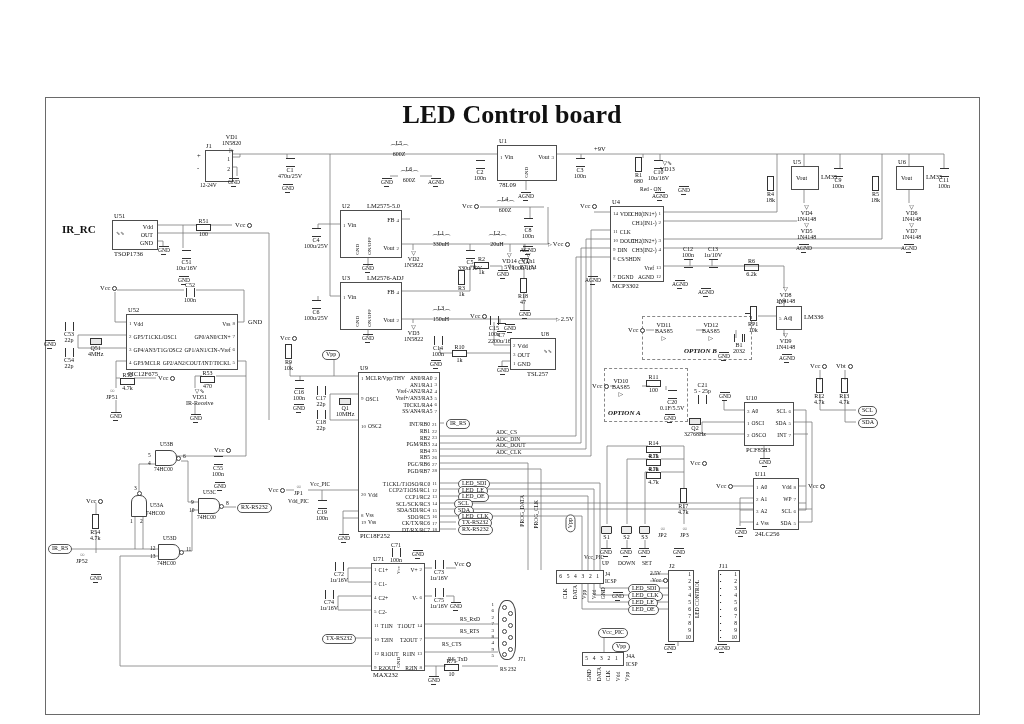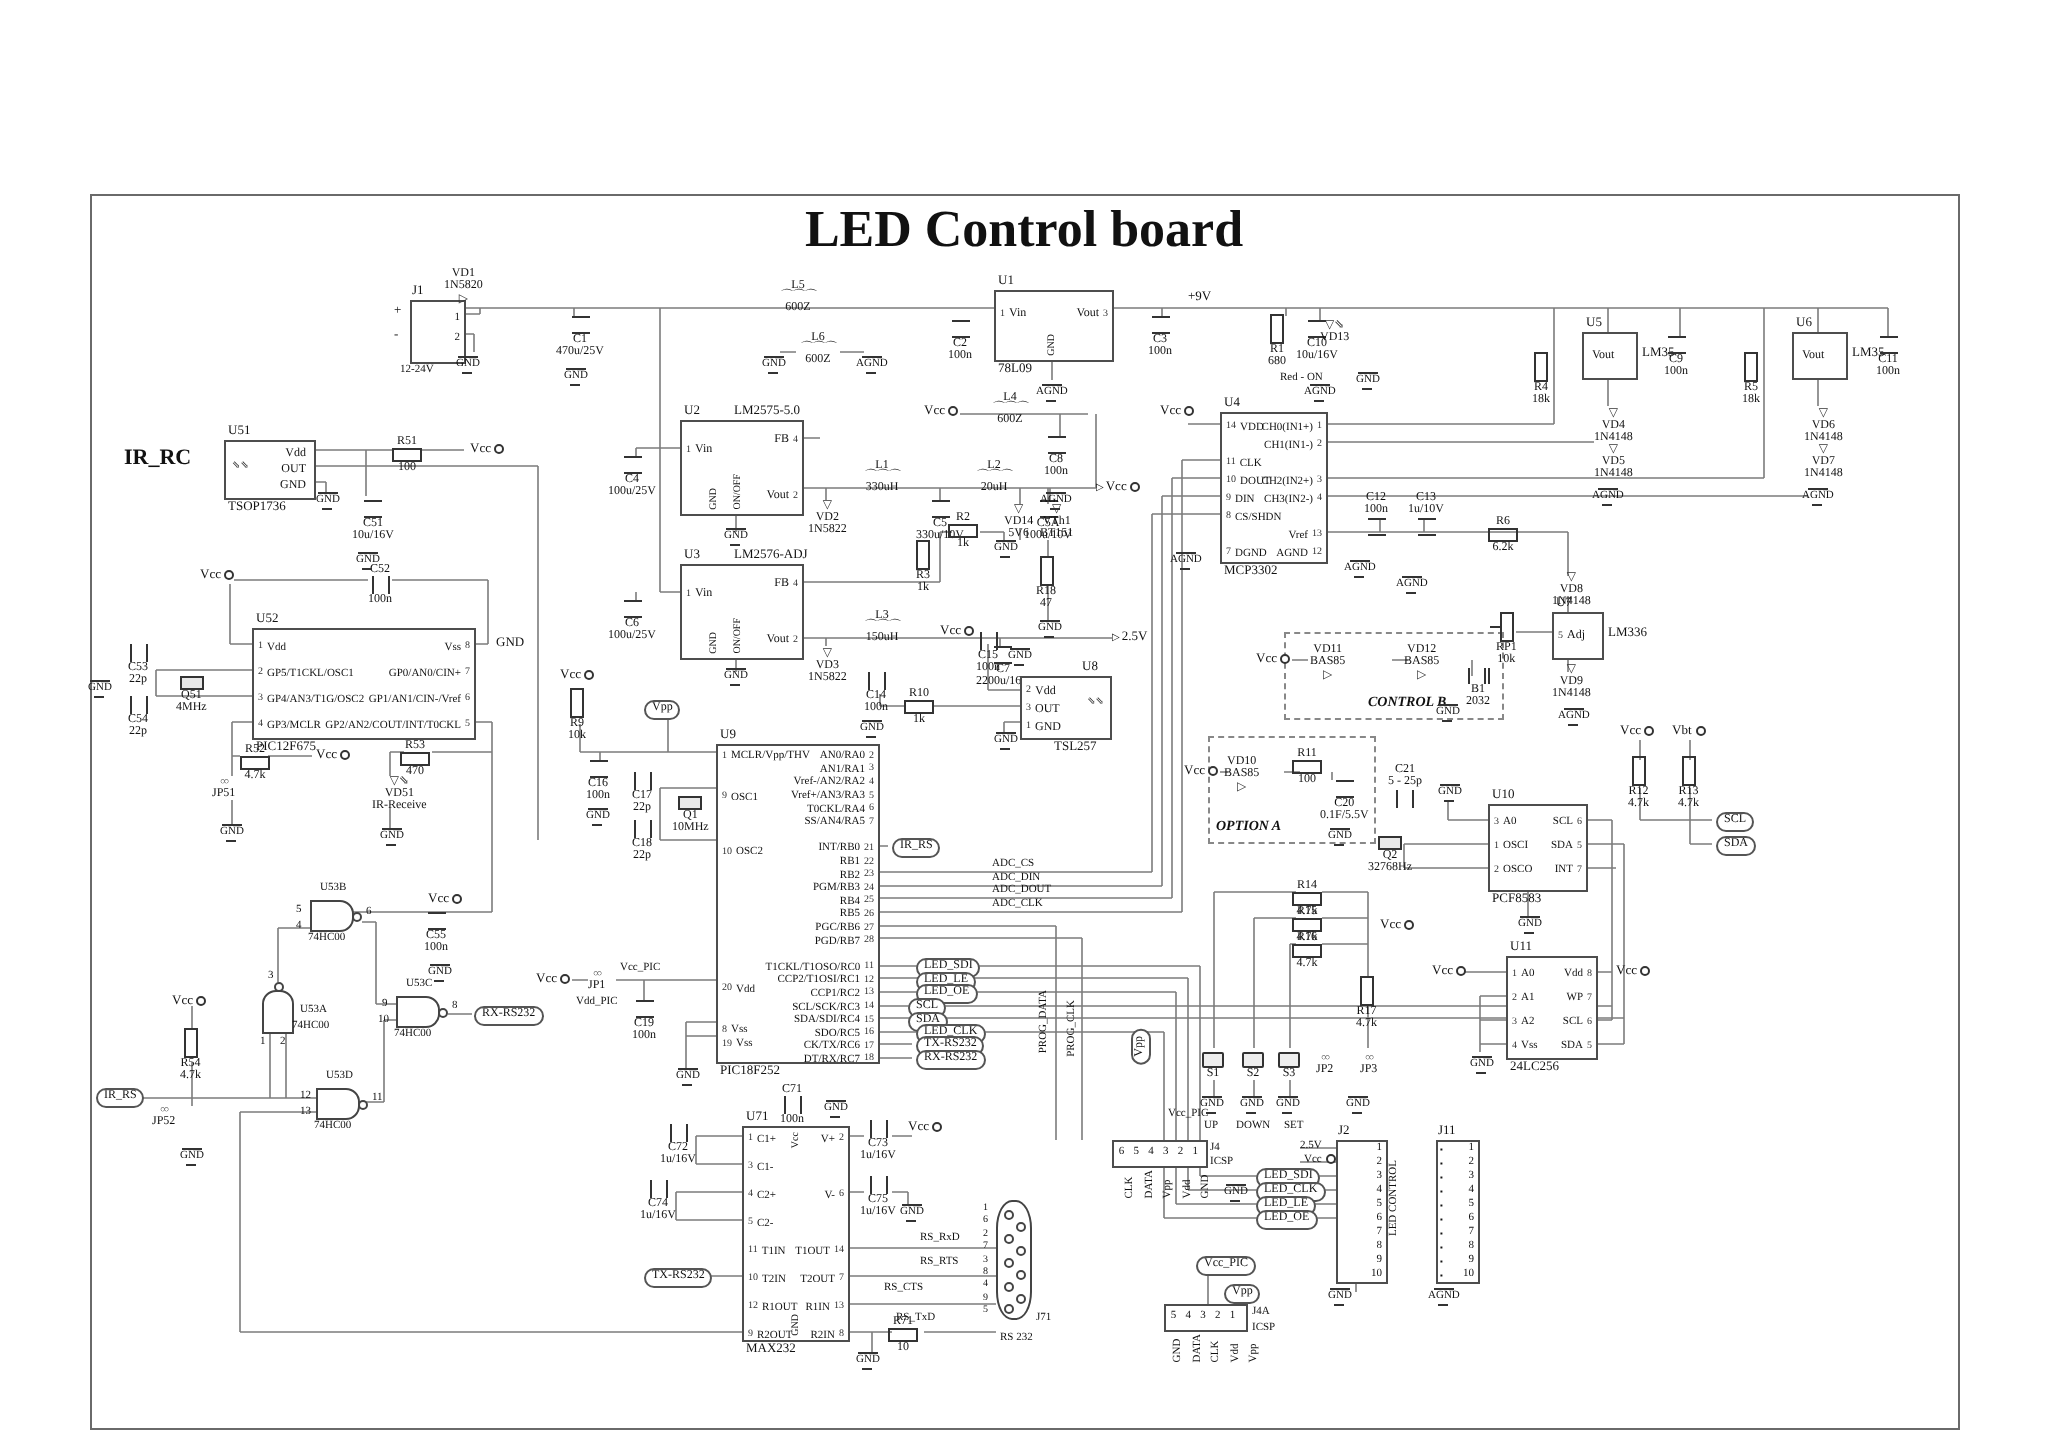--- a/index.html
+++ b/index.html
@@ -498,21 +498,21 @@
     <i>1N4148</i>
   </b>
 <b class="p" style="left:748px;top:306px">
     <u class="gpt"></u>
     <i>RP1</i>
     <i>10k</i>
   </b>
 <s class="gl" style="left:779px;top:354px">AGND</s>
 
 <div class="dash" style="left:642px;top:316px;width:108px;height:42px"></div>
-<s class="n it" style="left:684px;top:348px">CONTROL B</s>
+<s class="n it" style="left:684px;top:348px">OPTION B</s>
 <s class="n vcc" style="left:628px;top:326px">Vcc</s>
 <b class="p rv" style="left:655px;top:322px">
     <u class="gdr"></u>
     <i>VD11</i>
     <i>BAS85</i>
   </b>
 <b class="p rv" style="left:702px;top:322px">
     <u class="gdr"></u>
     <i>VD12</i>
     <i>BAS85</i>

